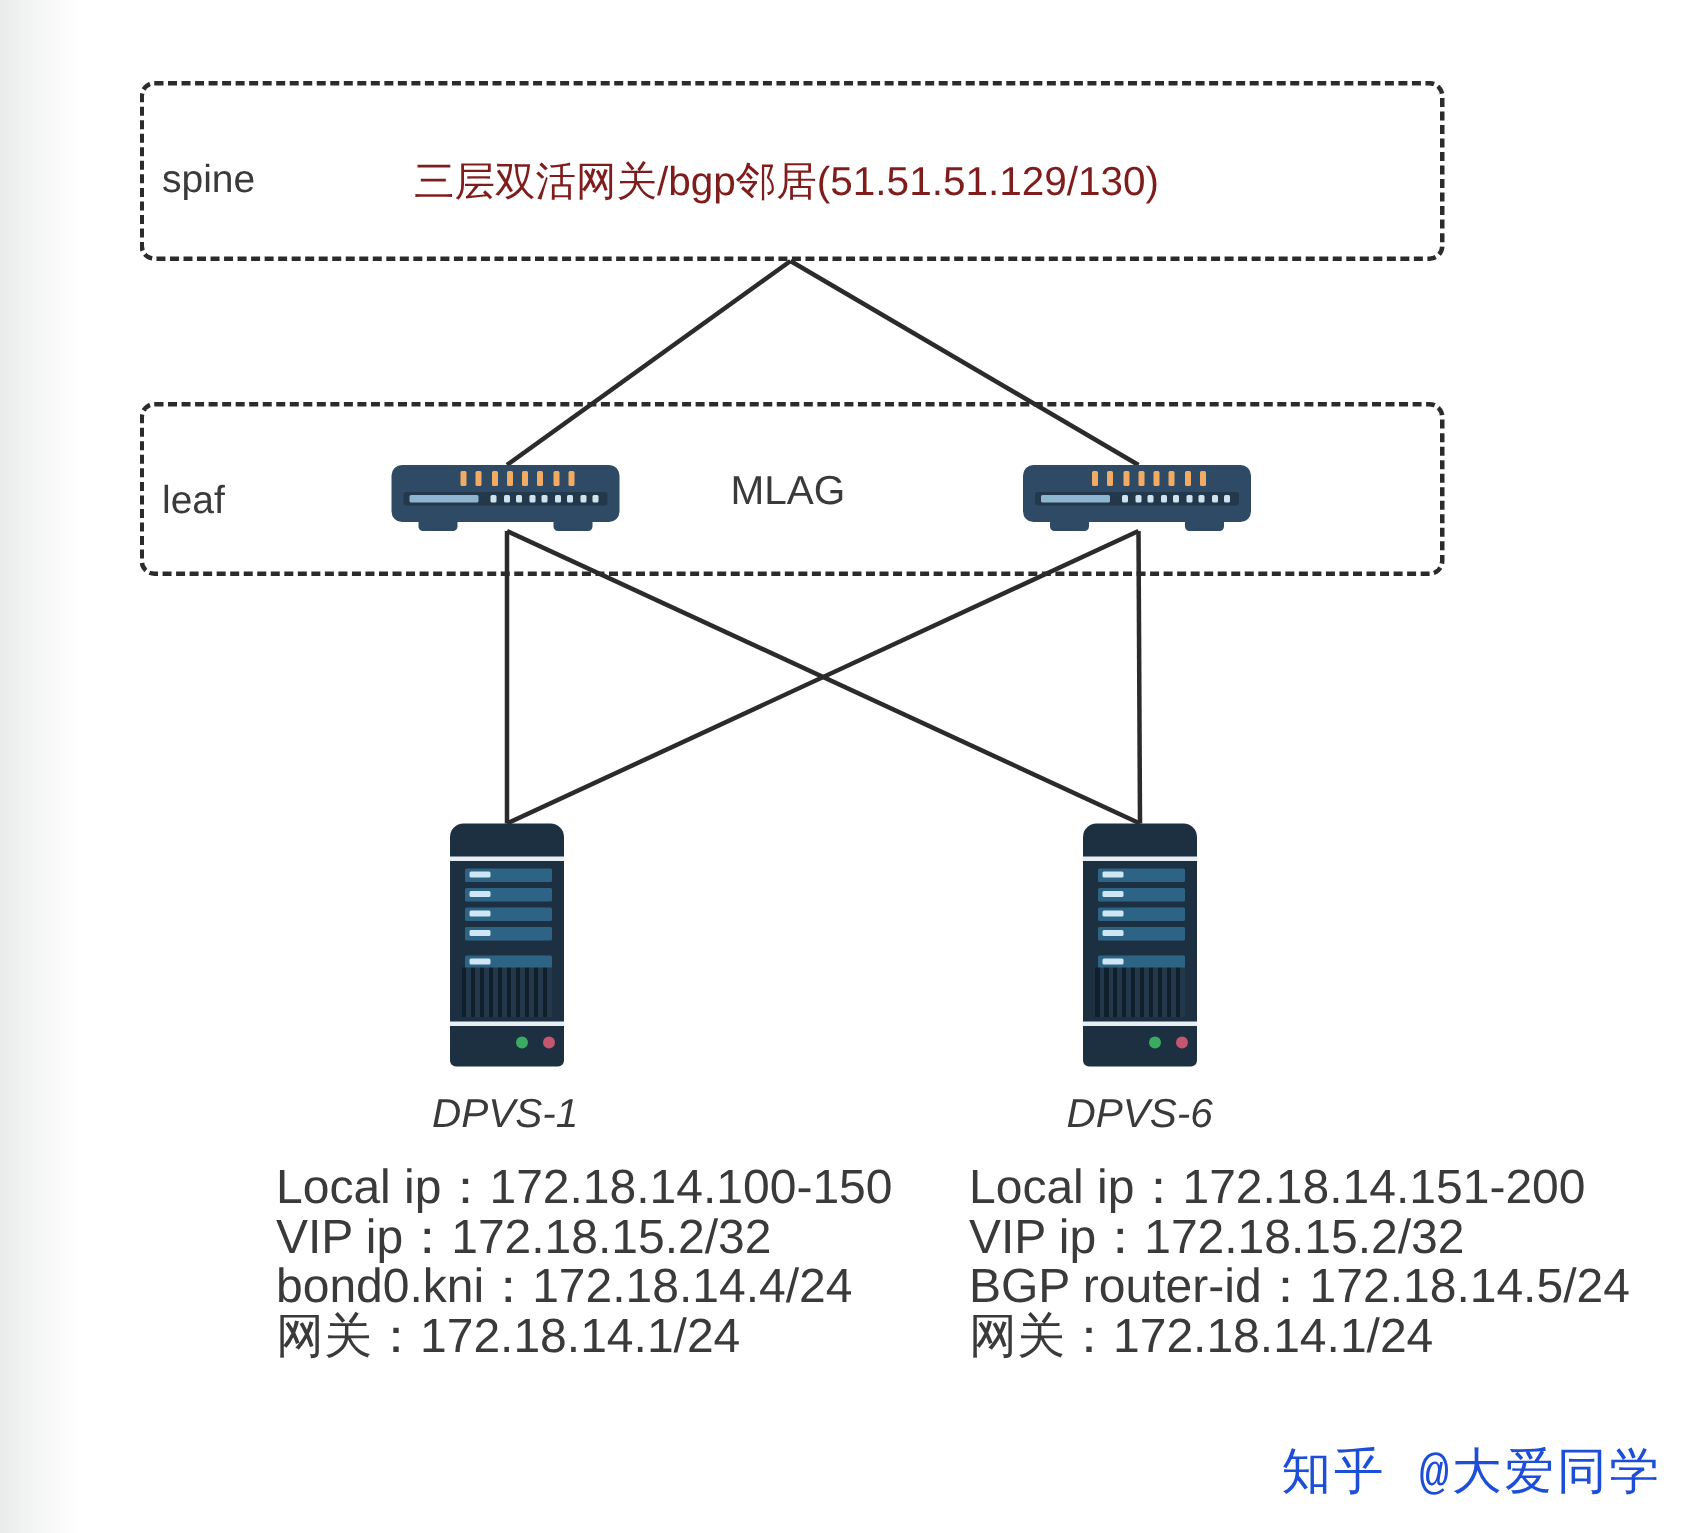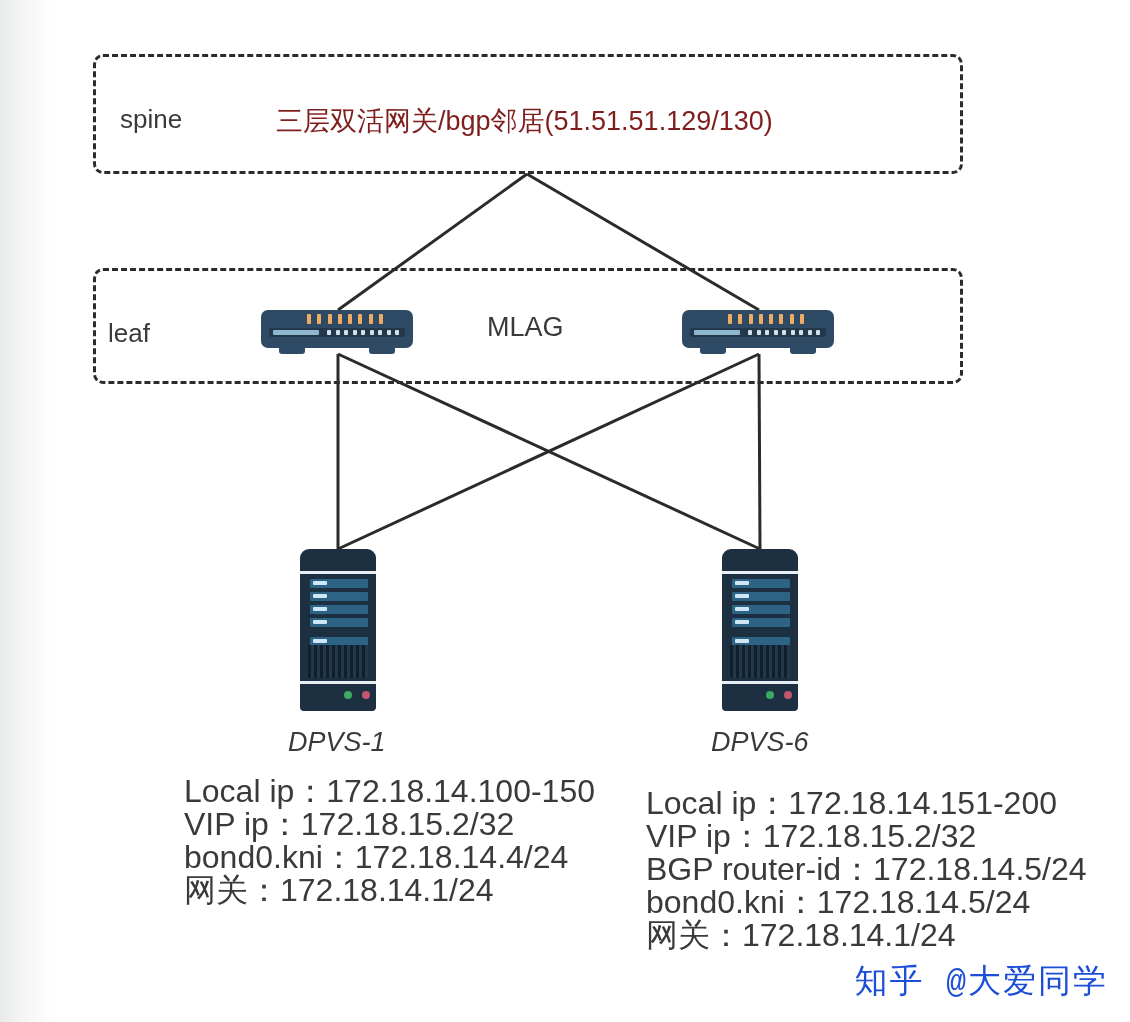--- a/index.html
+++ b/index.html
@@ -36,21 +36,21 @@
   }
   #zone-spine { left: 93px;  top: 54px;  width: 870px; height: 120px; }
   #zone-leaf  { left: 93px;  top: 268px; width: 870px; height: 116px; }
 
   .zone-label {
     position: absolute;
     font-size: 26px;
     color: #3a3a3a;
     white-space: nowrap;
   }
-  #label-spine { left: 108px; top: 104px; margin-left: 12px; }
+  #label-spine { left: 108px; top: 104px; }
   #label-leaf  { left: 108px; top: 318px; }
 
   #spine-desc {
     position: absolute;
     left: 276px; top: 103px;
     font-size: 27px;
     color: #7f1d1d;
     white-space: nowrap;
   }
   #mlag-label {
@@ -217,21 +217,21 @@
   #name-right { left: 711px; top: 727px; }
 
   .info-block {
     position: absolute;
     font-size: 32px;
     line-height: 33px;
     color: #3a3a3a;
     white-space: nowrap;
   }
   #info-left  { left: 184px; top: 775px; }
-  #info-right { left: 646px; top: 775px; margin-top: 12px; }
+  #info-right { left: 646px; top: 775px; }
 
   
   #watermark {
     position: absolute;
     right: 22px;
     bottom: 18px;
     font-size: 33px;
     color: #1d4ed8;
     letter-spacing: 2px;
     white-space: nowrap;
@@ -368,17 +368,16 @@
   <div>Local ip：172.18.14.100-150</div>
   <div>VIP ip：172.18.15.2/32</div>
   <div>bond0.kni：172.18.14.4/24</div>
   <div>网关：172.18.14.1/24</div>
 </div>
 
 <div class="info-block" id="info-right">
   <div>Local ip：172.18.14.151-200</div>
   <div>VIP ip：172.18.15.2/32</div>
   <div>BGP router-id：172.18.14.5/24</div>
-  <div>bond0.kni：172.18.14.5/24</div>
   <div>网关：172.18.14.1/24</div>
 </div>
 
 <div id="watermark">知乎 @大爱同学</div>
 
 </body></html>

